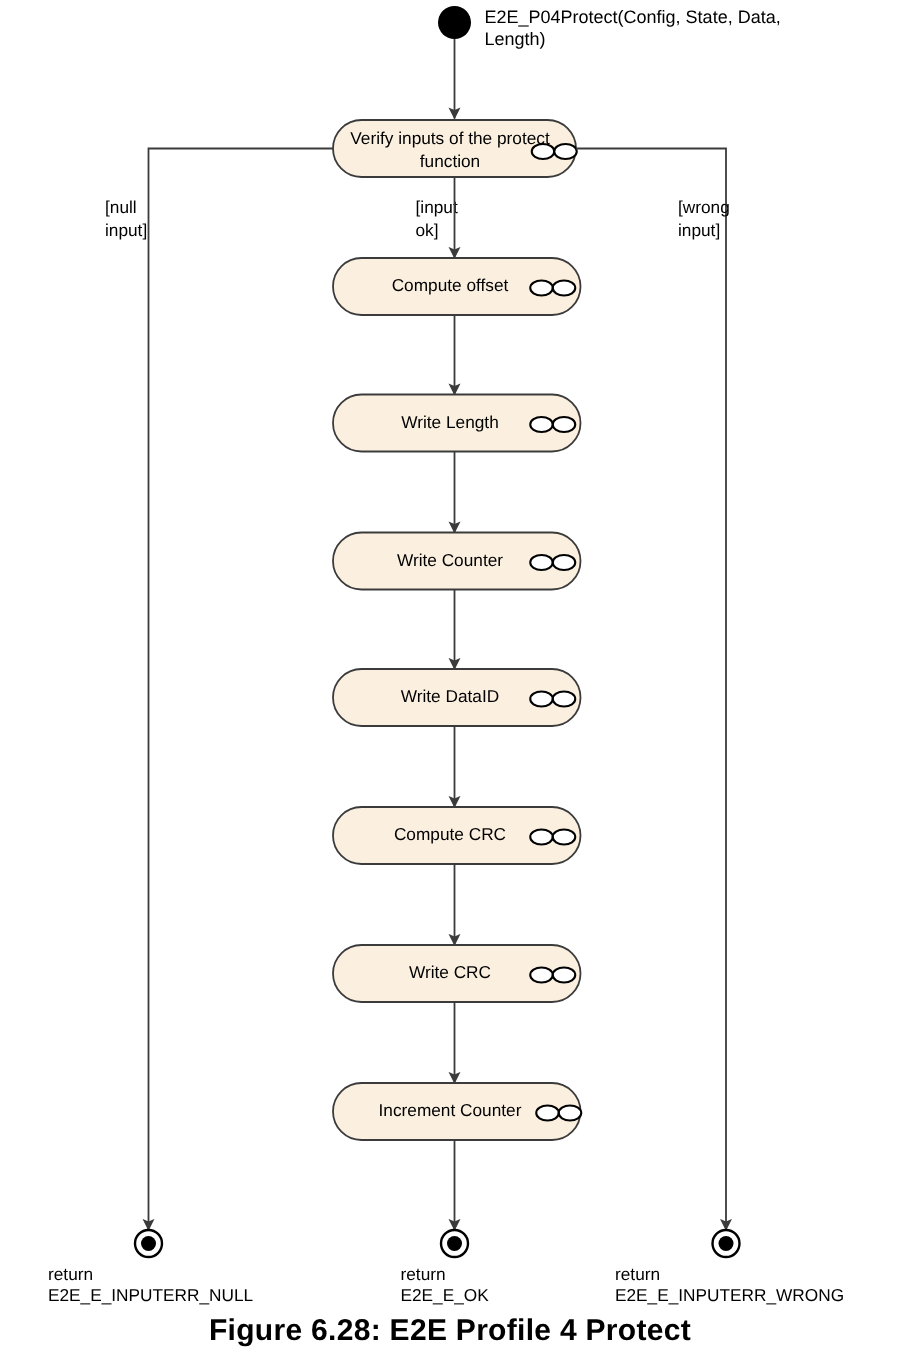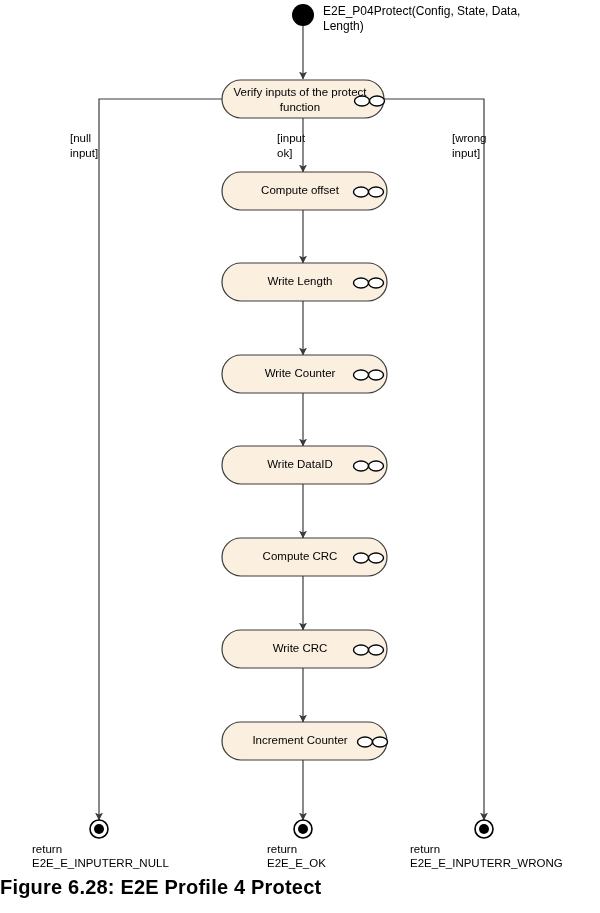--- a/index.html
+++ b/index.html
@@ -48,21 +48,21 @@
   .return-label {
     font-size: 11.5px;
     fill: #000000;
     font-family: "Liberation Sans", sans-serif;
   }
   .caption {
     position: absolute;
     left: 0;
     top: 876px;
     width: 600px;
-    text-align: left;
+    text-align: center;
     font-family: "Liberation Sans", sans-serif;
     font-size: 20px;
     font-weight: bold;
     color: #000000;
     letter-spacing: 0.2px;
   }
   .watermark {
     position: absolute;
     left: 466px;
     top: 881px;

